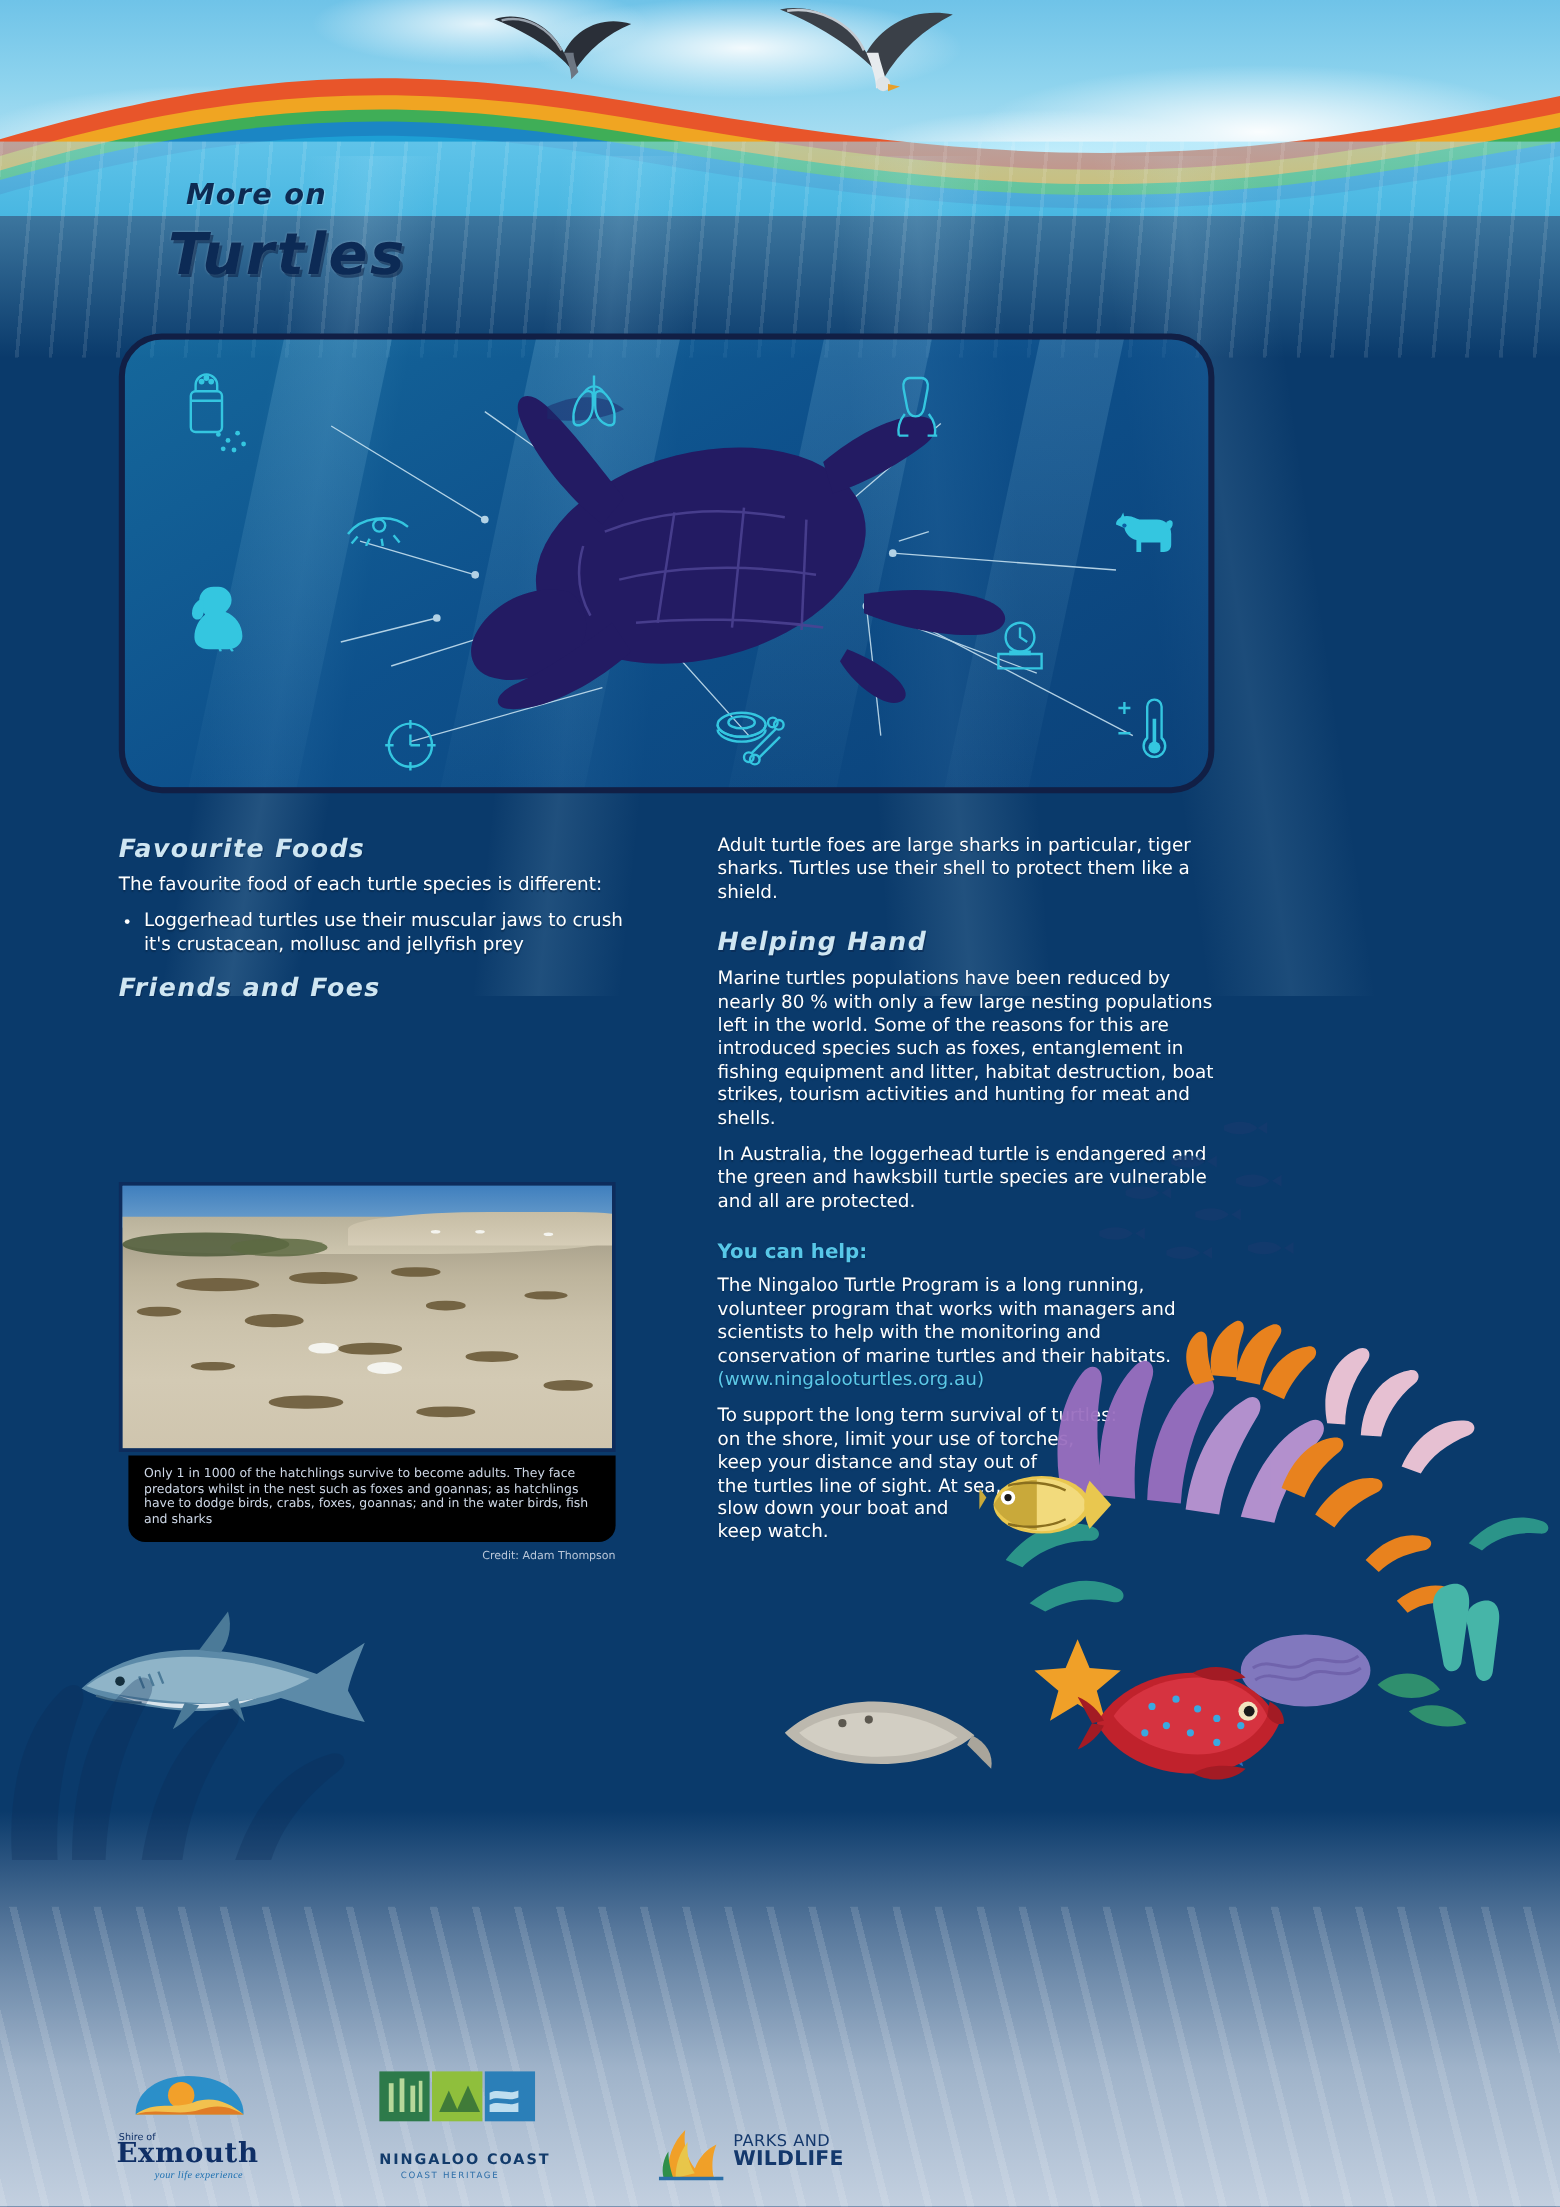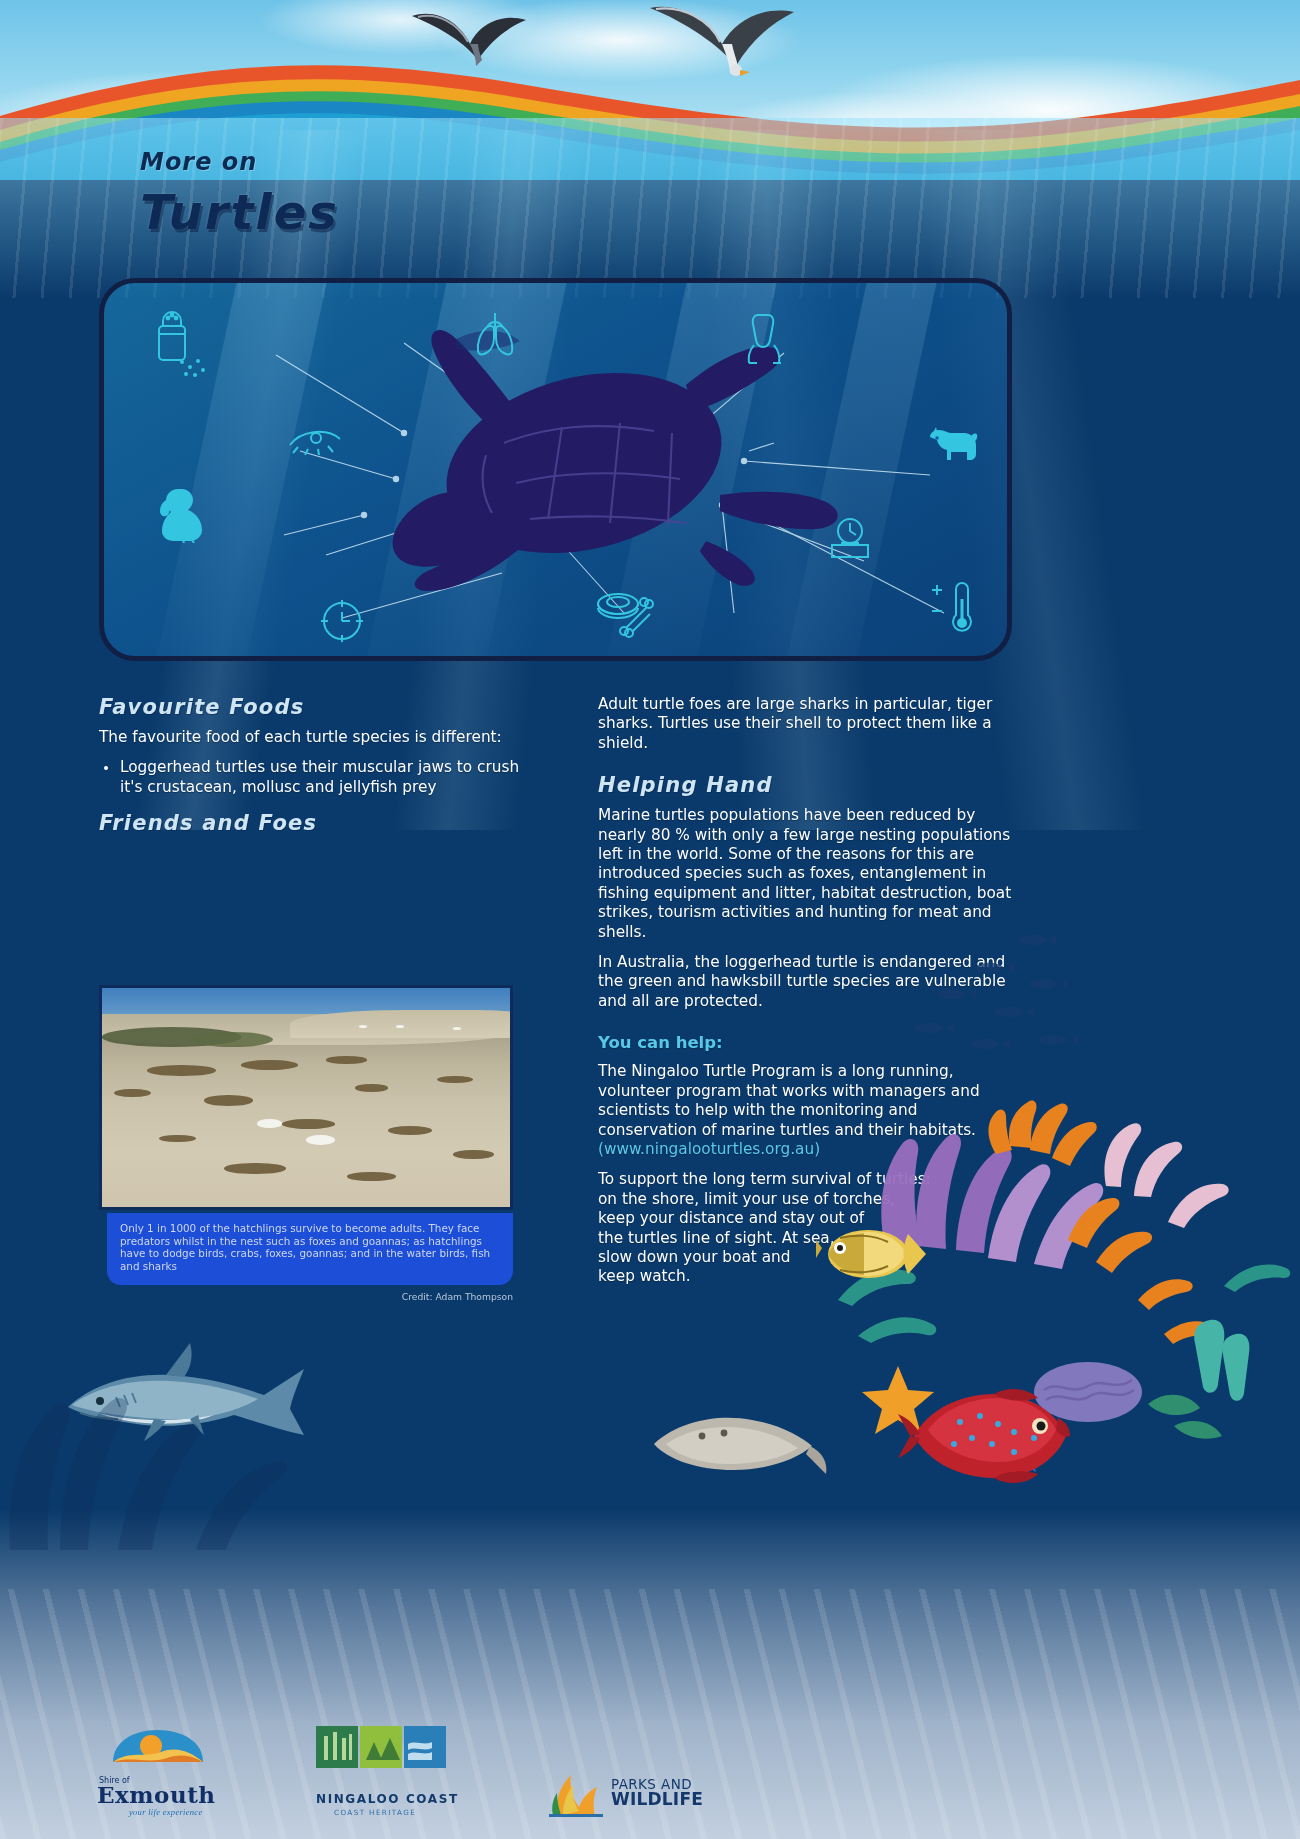--- a/index.html
+++ b/index.html
@@ -56,20 +56,21 @@
     position:absolute; left:0; bottom:0; width:1300px; height:250px;
     background:repeating-linear-gradient(76deg, rgba(255,255,255,.12) 0 6px, rgba(255,255,255,0) 6px 34px);
   }
 
   
   .title-wrap { position:absolute; left:140px; top:148px; }
   .title-small {
     font-family:"DejaVu Sans", sans-serif; font-size:24px; font-weight:700;
     font-style:italic; color:#0d2a52; letter-spacing:1px;
     text-shadow:1px 1px 0 rgba(255,255,255,.25);
+    padding-left:15px;
   }
   .title-big {
     font-family:"DejaVu Sans", sans-serif; font-size:48px; font-weight:700;
     font-style:italic; color:#0c2a55; letter-spacing:2px; margin-top:8px;
     text-shadow:2px 3px 0 rgba(10,30,65,.5), 0 0 2px rgba(255,255,255,.3);
   }
 
   
   .diagram-panel {
     position:absolute; left:99px; top:278px; width:913px; height:383px;
@@ -133,21 +134,21 @@
   .ph-dune { position:absolute; left:0; top:12%; width:100%; height:14%;
     background:linear-gradient(#b9b29b,#cdc5ae); border-radius:0 0 40% 30%; }
   .ph-dune2 { position:absolute; left:46%; top:10%; width:58%; height:13%;
     background:linear-gradient(#c6bda5,#d6cdb7); border-radius:50% 20% 0 0; }
   .ph-veg { position:absolute; background:#5b5d3c; border-radius:50%; opacity:.85; }
   .ph-deb { position:absolute; background:#6a5a38; border-radius:48%; opacity:.9; }
   .ph-sh { position:absolute; background:#f4f4ef; border-radius:50%; }
 
   .photo-caption {
     position:absolute; left:8px; top:228px; width:406px; height:72px;
-    background:#1d4ed8; border-radius:0 0 14px 14px;
+    background:#000000; border-radius:0 0 14px 14px;
     padding:9px 11px 7px 13px;
     font-family:"DejaVu Sans", sans-serif; font-size:10.4px; line-height:12.6px;
     color:#cdd7e6;
   }
   .photo-credit {
     position:absolute; right:0; top:306px; width:414px; text-align:right;
     font-family:"DejaVu Sans", sans-serif; font-size:9.2px; color:#b9c6d8;
   }
 
   

